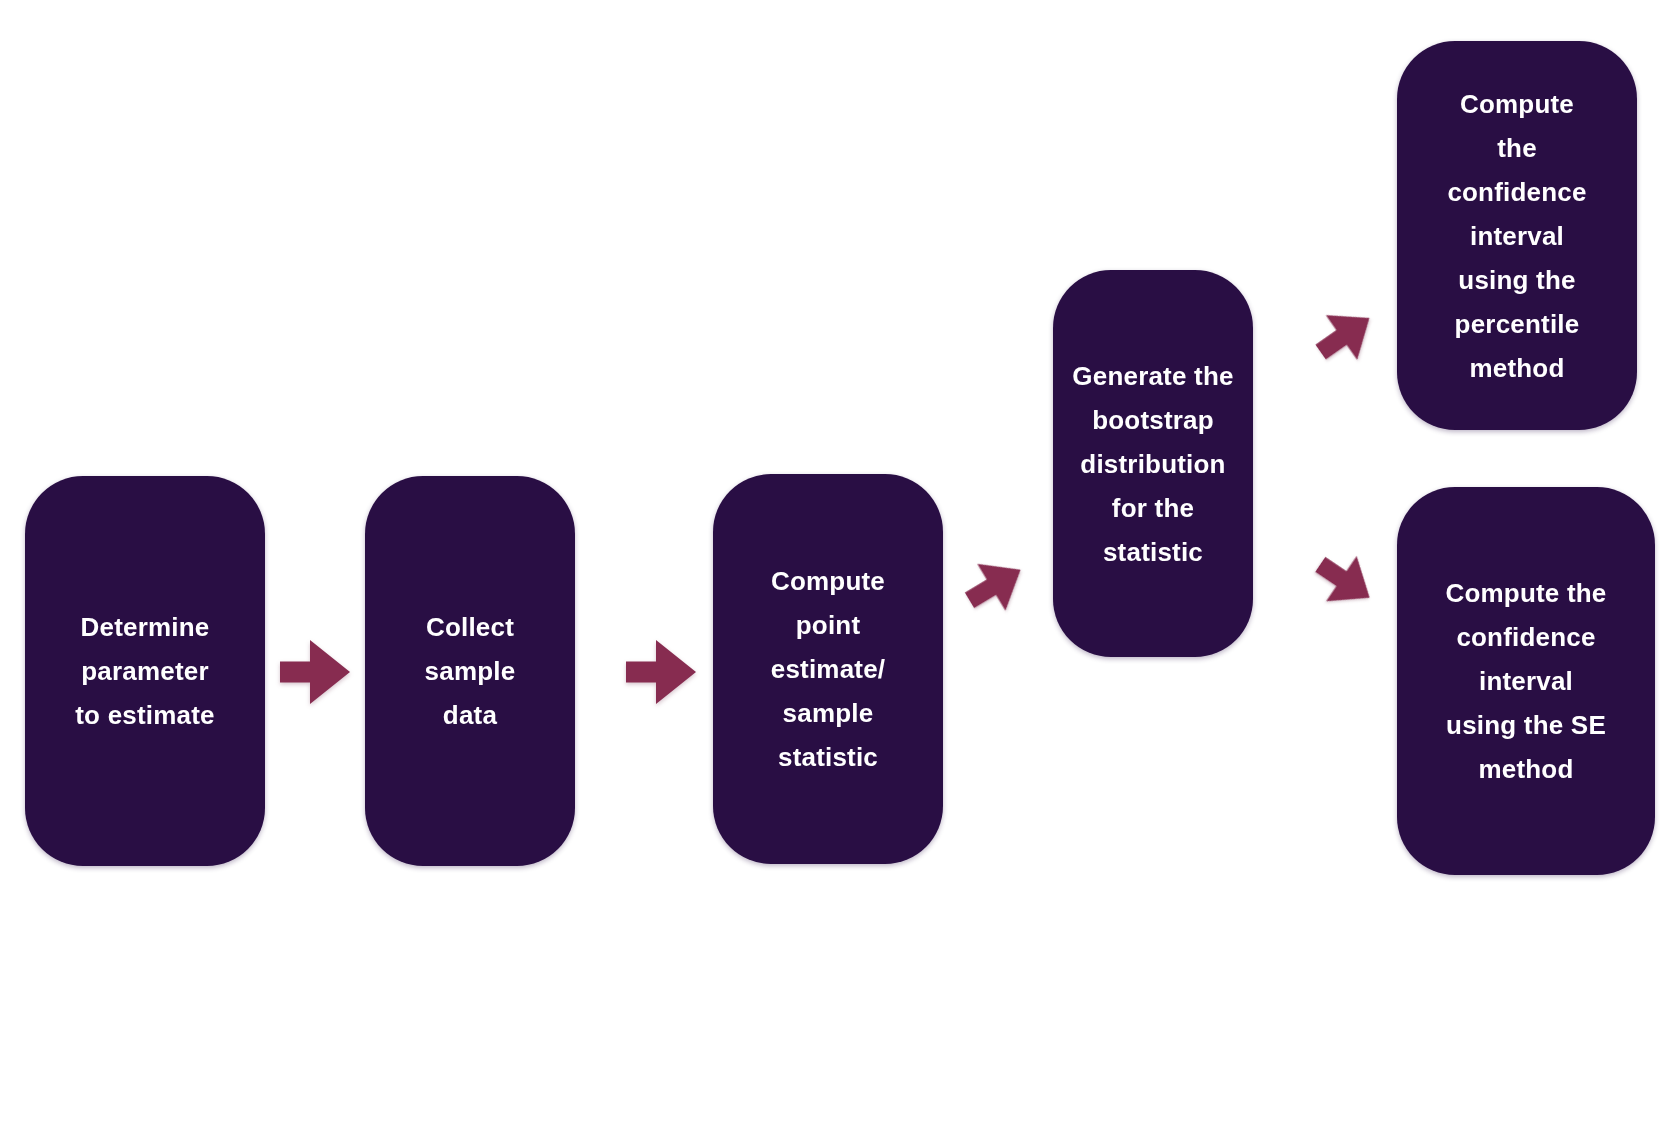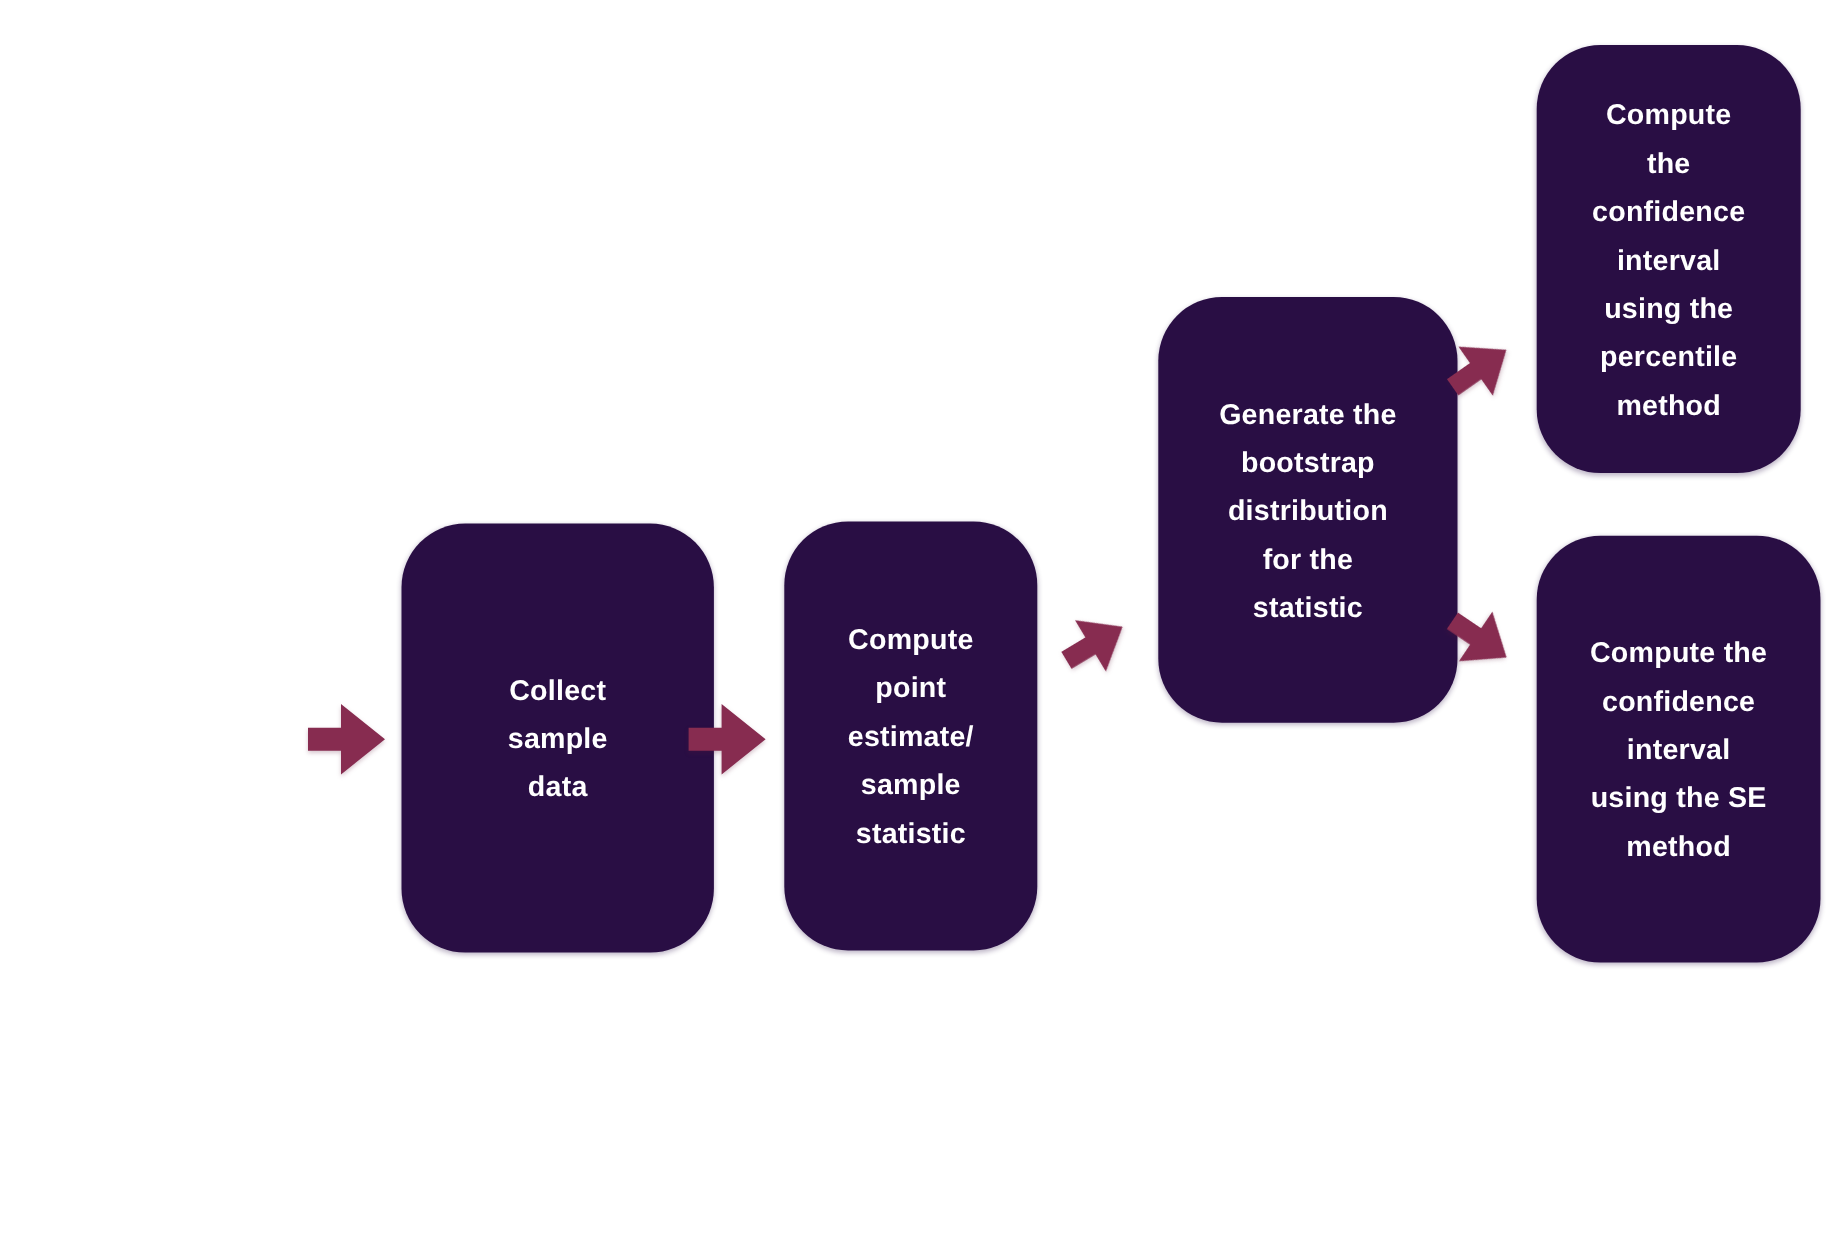--- a/index.html
+++ b/index.html
@@ -46,26 +46,31 @@
   .arrow polygon { fill: var(--arrow-fill); }
   .arrow.diag-up   { transform: rotate(-31deg) scale(0.85); transform-origin: 50% 50%; }
   .arrow.diag-up2  { transform: rotate(-35deg) scale(0.85); transform-origin: 50% 50%; }
   .arrow.diag-down { transform: rotate(34deg)  scale(0.85); transform-origin: 50% 50%; }
 </style>
 </head>
 <body>
 
 <div class="canvas">
 
+  <div class="step" style="left:25px; top:476px; width:240px; height:390px;">
+    <span class="step-label">Determine
+parameter
+to estimate</span>
+  </div>
 
   <svg class="arrow" style="left:280px; top:640px;" width="70" height="64" viewBox="0 0 70 64" aria-hidden="true">
     <polygon points="0,21.5 30,21.5 30,0 70,32 30,64 30,42.5 0,42.5"></polygon>
   </svg>
 
-  <div class="step" style="left:365px; top:476px; width:284px; height:390px;">
+  <div class="step" style="left:365px; top:476px; width:210px; height:390px;">
     <span class="step-label">Collect
 sample
 data</span>
   </div>
 
   <svg class="arrow" style="left:626px; top:640px;" width="70" height="64" viewBox="0 0 70 64" aria-hidden="true">
     <polygon points="0,21.5 30,21.5 30,0 70,32 30,64 30,42.5 0,42.5"></polygon>
   </svg>
 
   <div class="step" style="left:713px; top:474px; width:230px; height:390px;">
@@ -73,21 +78,21 @@
 point
 estimate/
 sample
 statistic</span>
   </div>
 
   <svg class="arrow diag-up" style="left:960px; top:553px;" width="70" height="64" viewBox="0 0 70 64" aria-hidden="true">
     <polygon points="0,21.5 30,21.5 30,0 70,32 30,64 30,42.5 0,42.5"></polygon>
   </svg>
 
-  <div class="step" style="left:1053px; top:270px; width:272px; height:387px;">
+  <div class="step" style="left:1053px; top:270px; width:200px; height:387px;">
     <span class="step-label">Generate the
 bootstrap
 distribution
 for the
 statistic</span>
   </div>
 
   <svg class="arrow diag-up2" style="left:1310px; top:303px;" width="70" height="64" viewBox="0 0 70 64" aria-hidden="true">
     <polygon points="0,21.5 30,21.5 30,0 70,32 30,64 30,42.5 0,42.5"></polygon>
   </svg>

